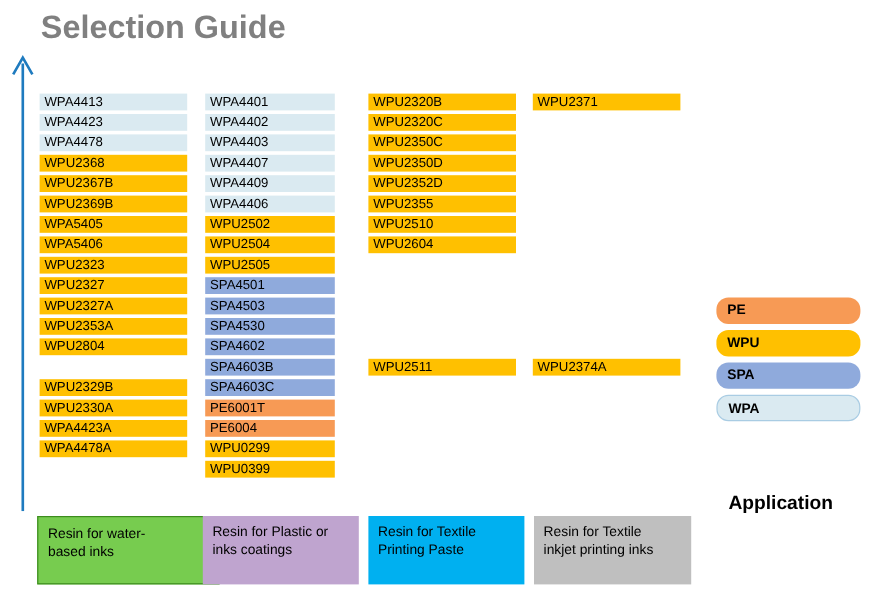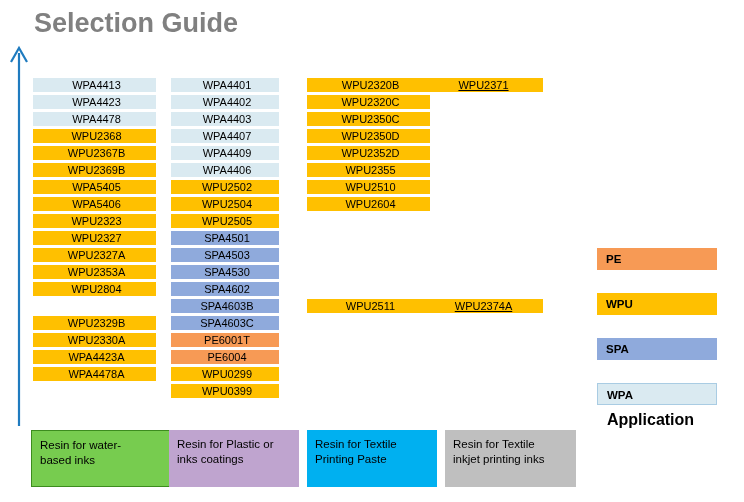--- a/index.html
+++ b/index.html
@@ -33,26 +33,25 @@
     left: 7px;
     top: 44px;
     width: 24px;
     height: 382px;
   }
 
   
   .column {
     position: absolute;
     top: 78px;
-    text-align: center;
   }
   #column-1 { left: 33px;  width: 123px; }
   #column-2 { left: 171px; width: 108px; }
   #column-3 { left: 307px; width: 123px; }
-  #column-4 { left: 420px; width: 123px; text-decoration: underline; }
+  #column-4 { left: 444px; width: 123px; }
 
   .chip {
     height: 14px;
     line-height: 14px;
     margin-bottom: 3px;
     font-size: 11px;
     color: #000000;
     padding-left: 4px;
     box-sizing: border-box;
     white-space: nowrap;
@@ -70,27 +69,28 @@
   
   #type-legend {
     position: absolute;
     left: 597px;
     top: 248px;
     width: 120px;
   }
   .legend-chip {
     height: 22px;
     line-height: 22px;
-    margin-bottom: 23px;
+    margin-bottom: 5px;
     font-size: 11.5px;
     font-weight: bold;
     color: #000000;
     padding-left: 9px;
     box-sizing: border-box;
     white-space: nowrap;
+    border-radius: 10px;
   }
   .legend-chip.t-WPA {
     border: 1px solid #a9cce3;
   }
 
   #application-label {
     position: absolute;
     left: 607px;
     top: 411px;
     font-size: 16px;

